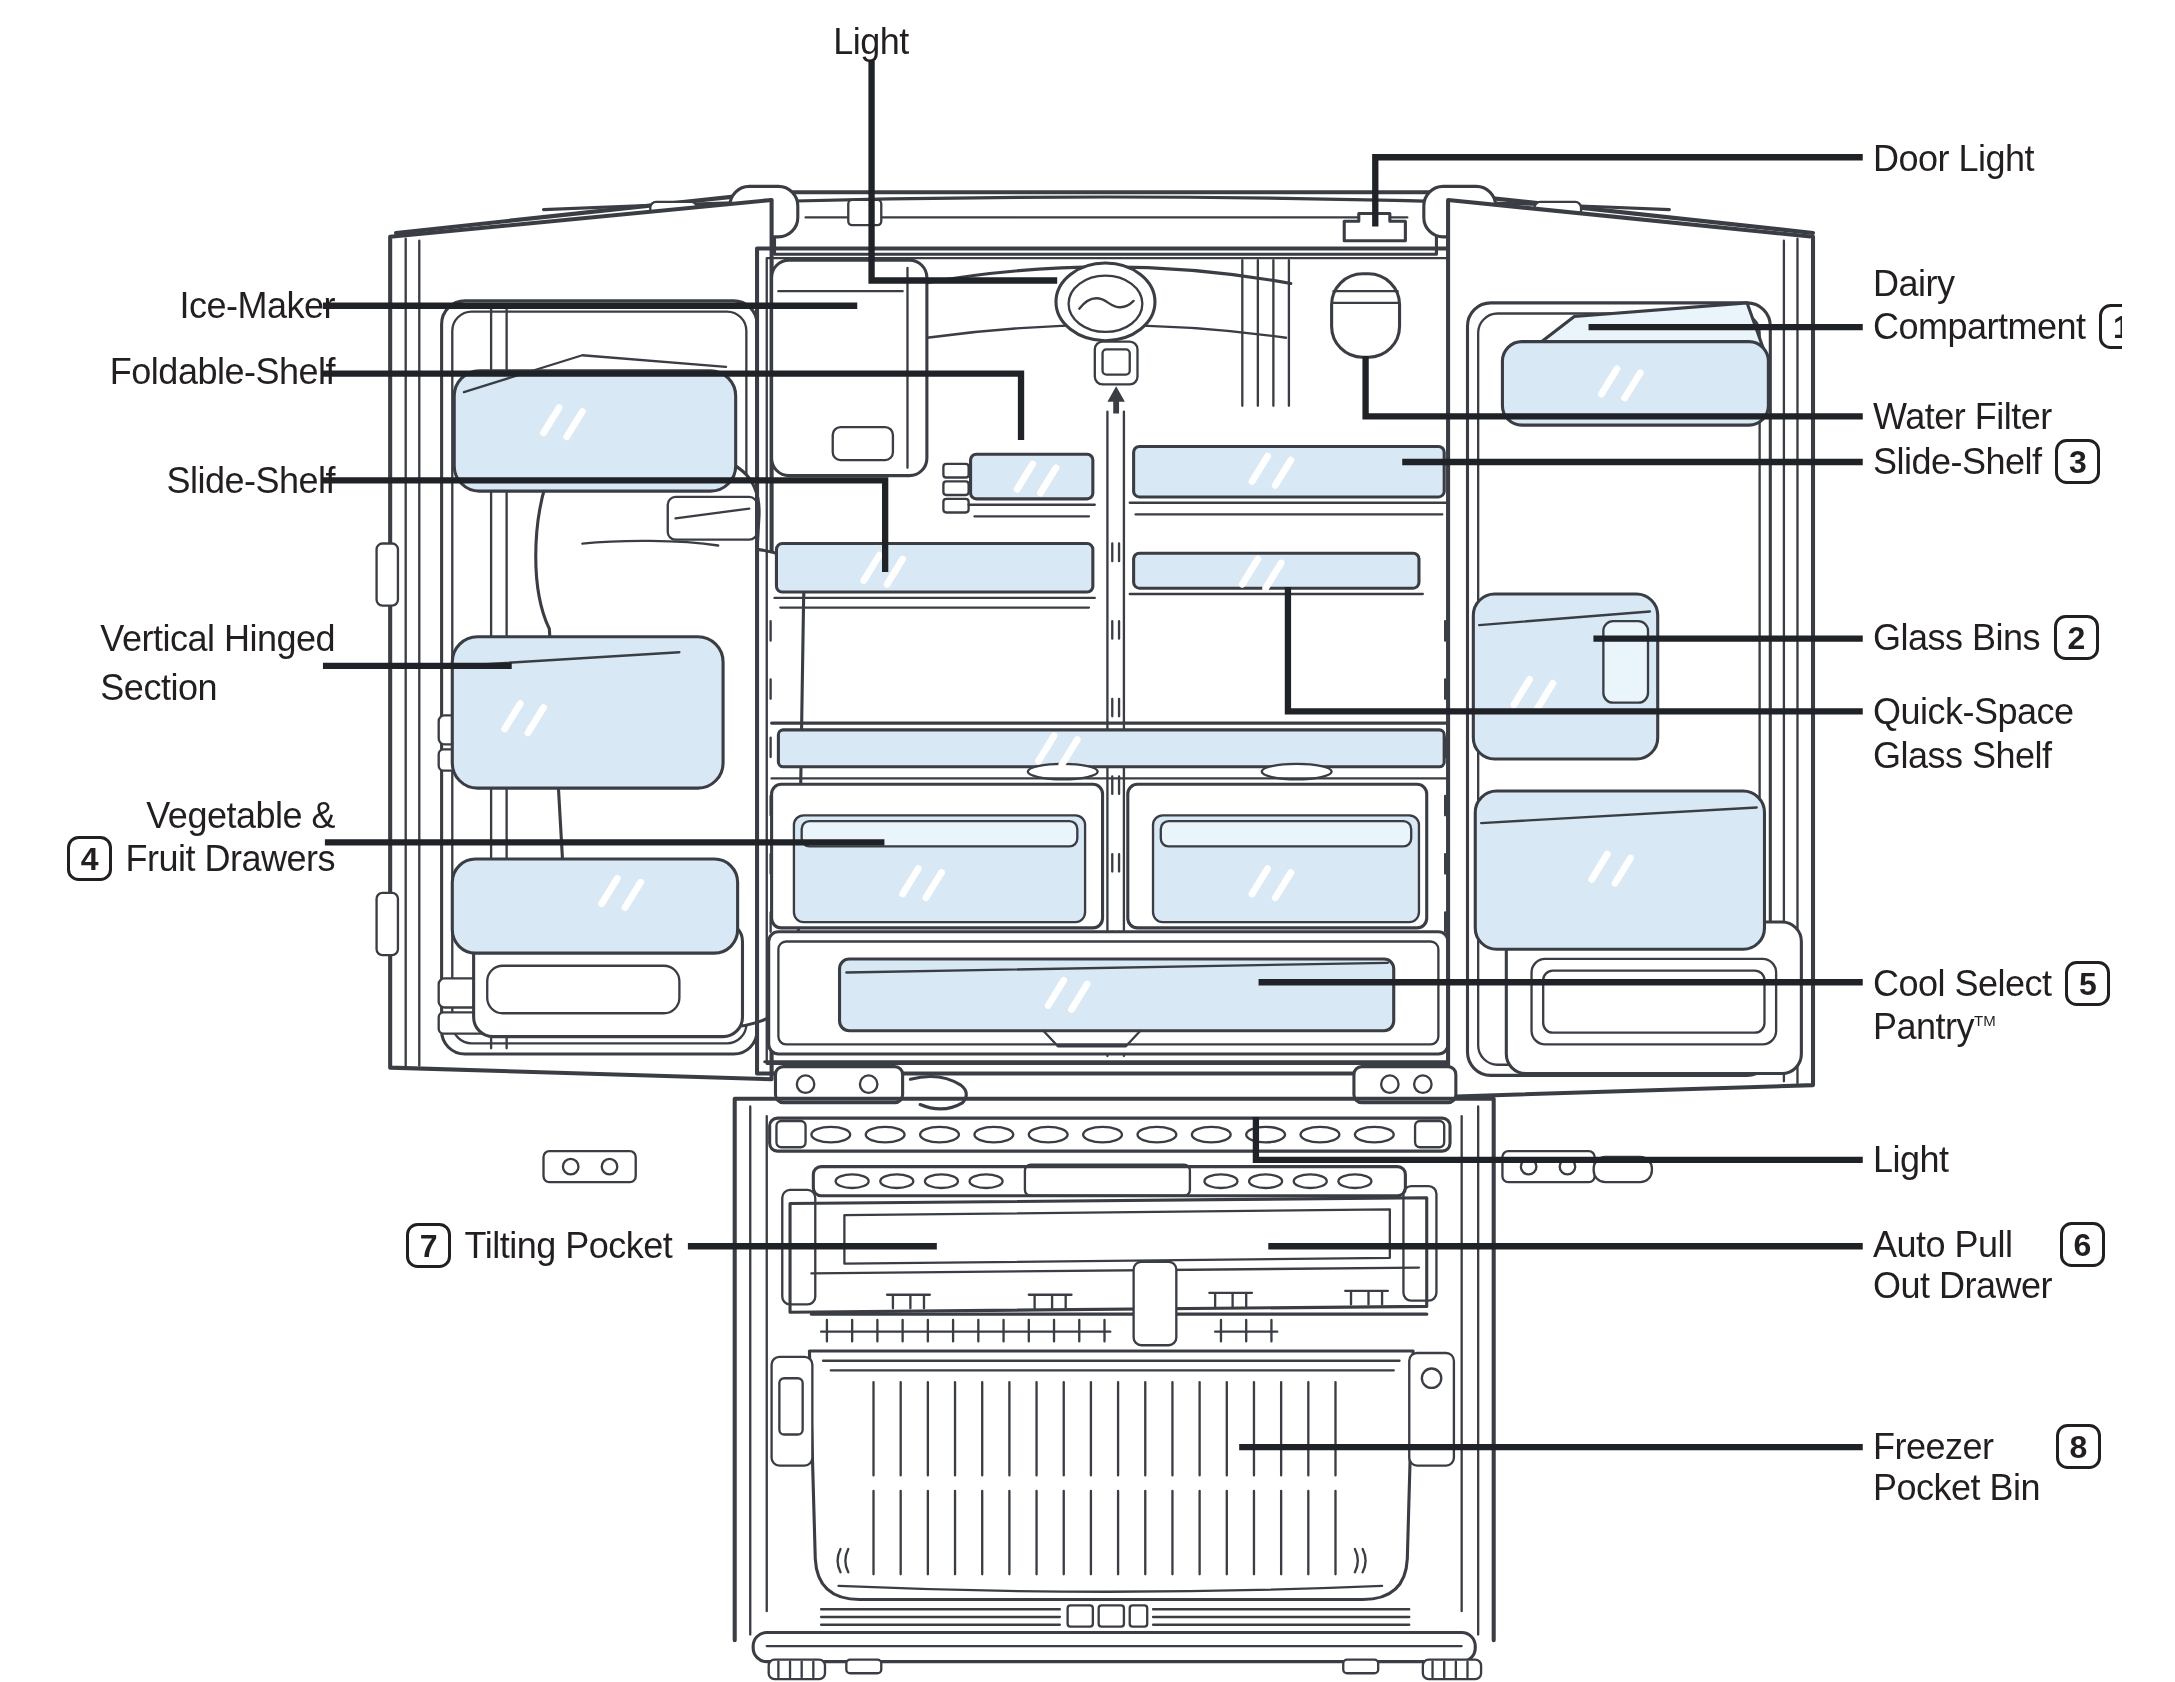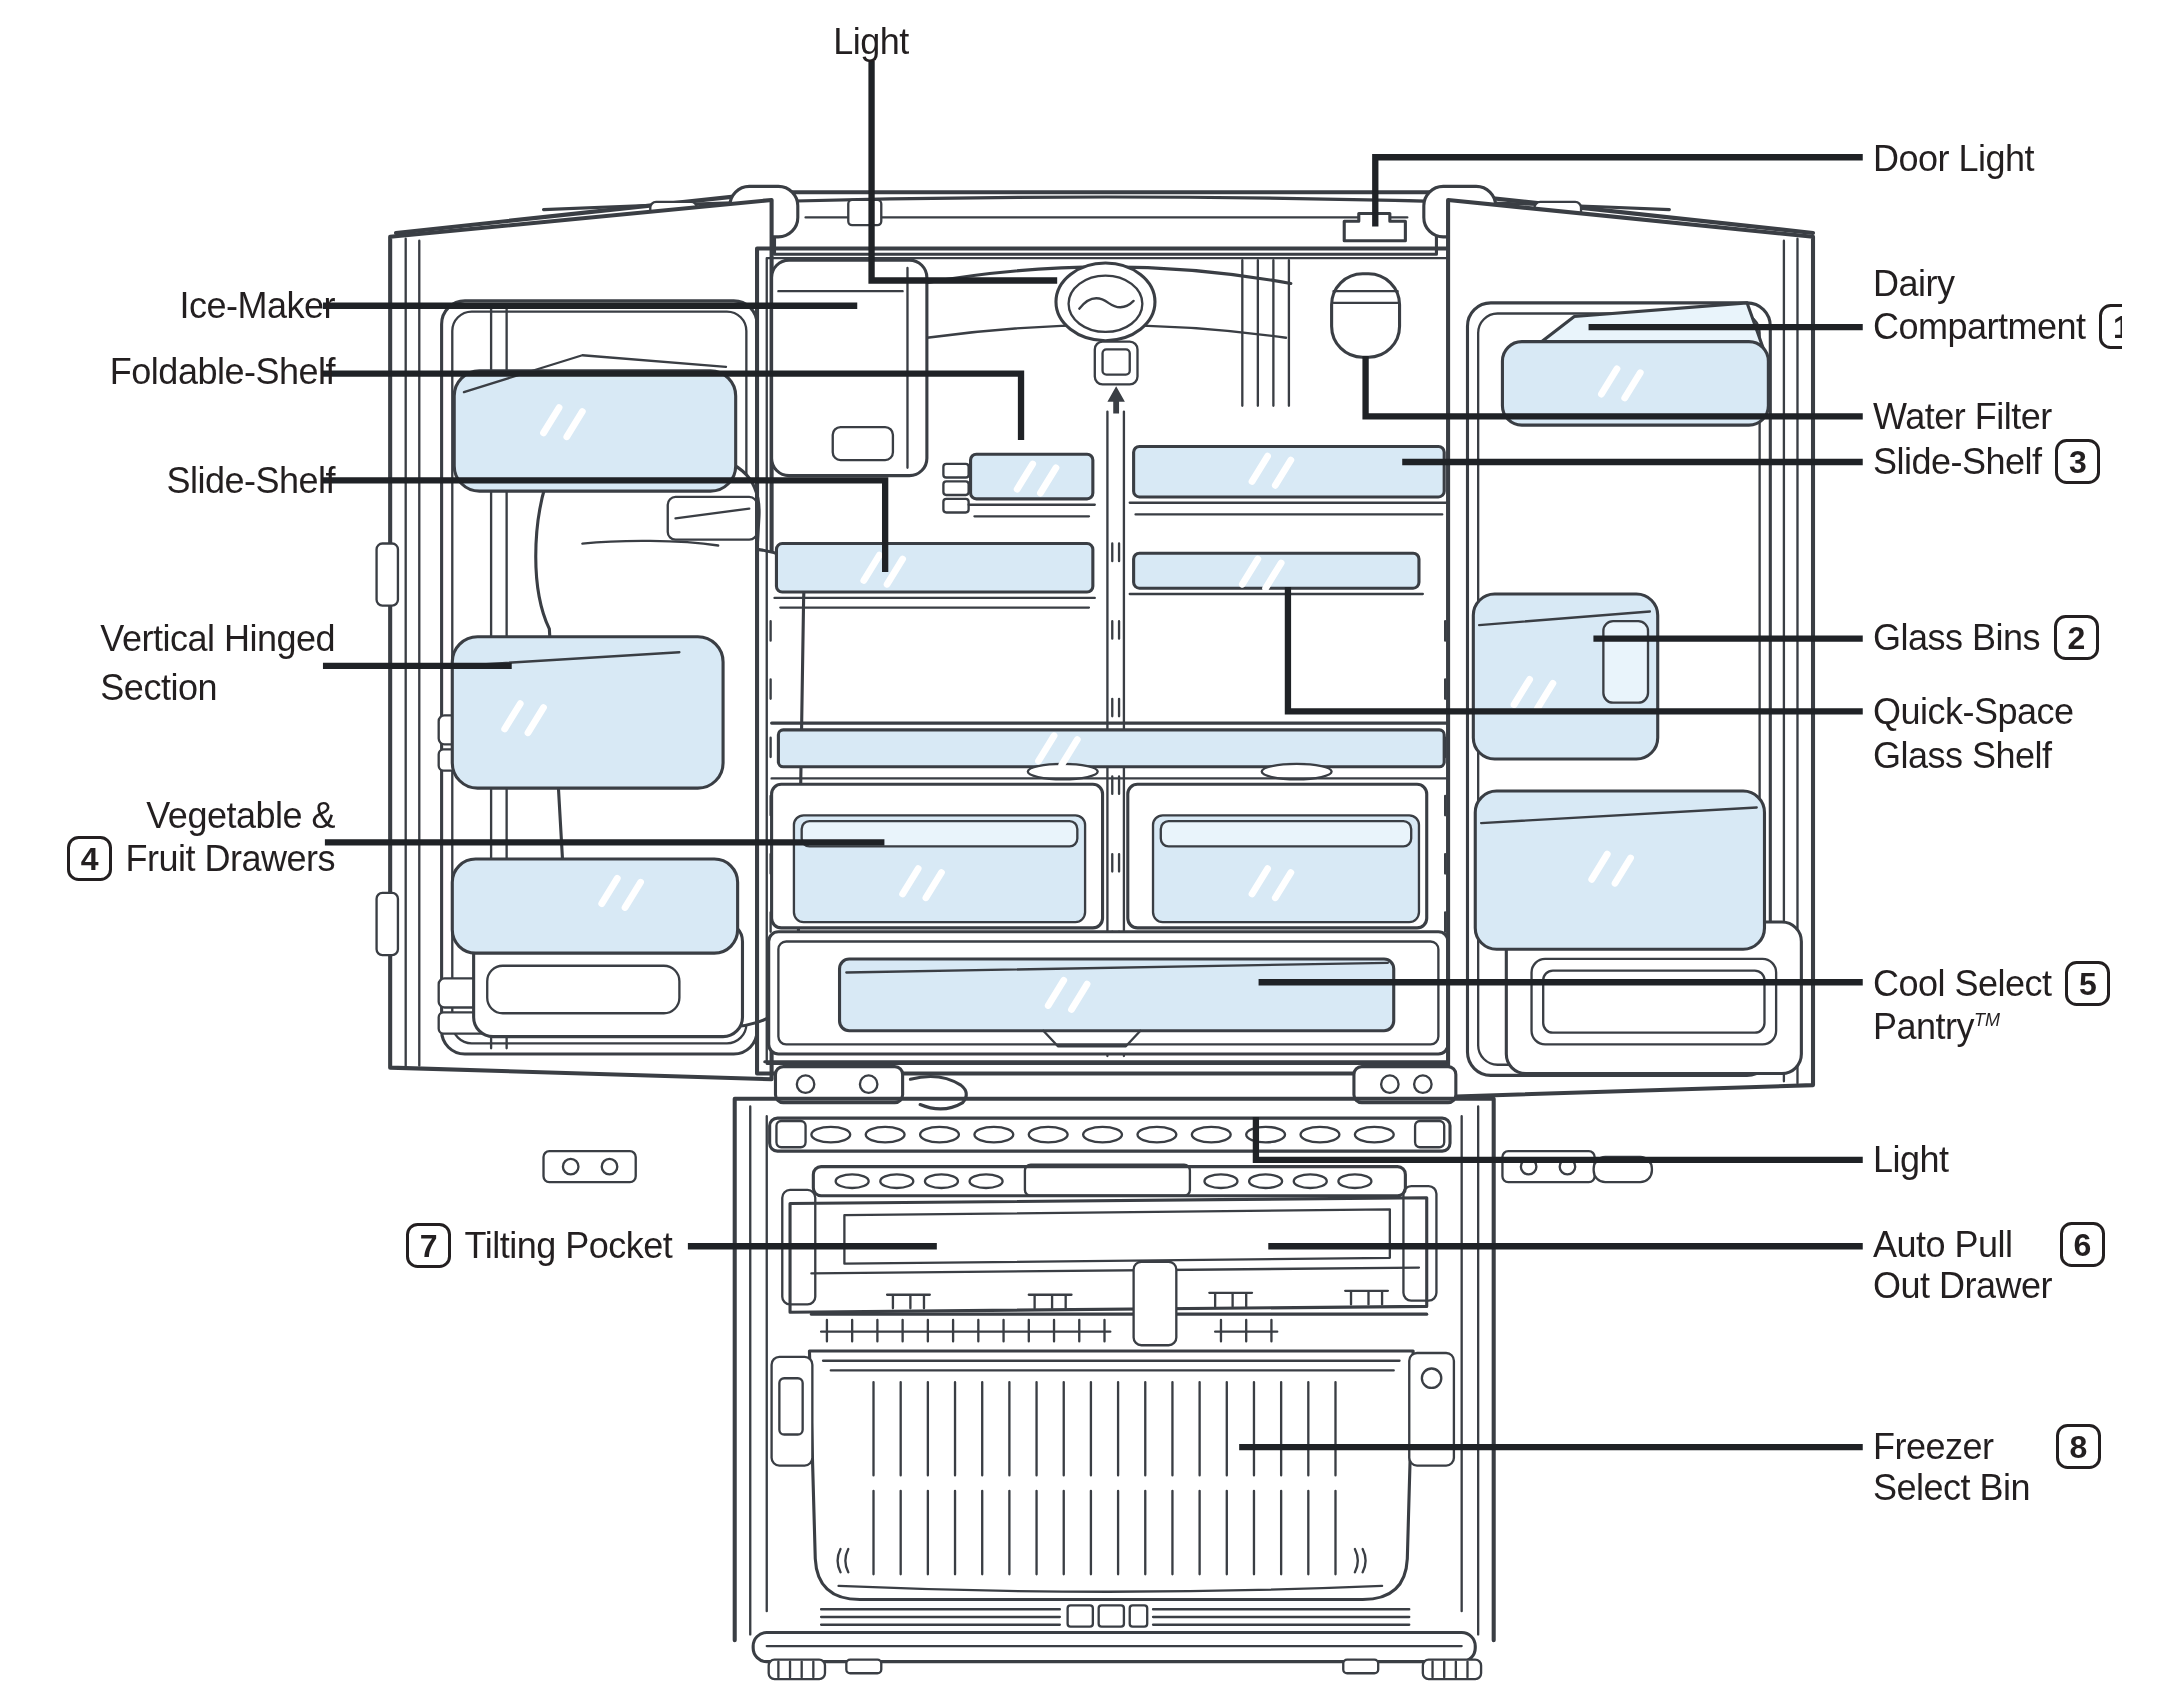--- a/index.html
+++ b/index.html
@@ -9,21 +9,21 @@
   .lbl{position:absolute;font-size:36px;line-height:45px;letter-spacing:-0.5px;white-space:nowrap;}
   .left-col{right:1787px;text-align:left;}
   .right-col{left:1873px;text-align:left;}
   .row{display:flex;align-items:center;height:43px;}
   .row.r-end{justify-content:flex-end;}
   .badge{display:inline-flex;width:45px;height:45px;box-sizing:border-box;border:3.9px solid #231f20;
          border-radius:11.6px;align-items:center;justify-content:center;font-weight:700;font-size:32px;
          background:#fff;line-height:1;}
   .gap-l{margin-left:13.6px;} .gap-r{margin-right:13.6px;}
   .gap-xl{margin-left:47px;} .gap-xxl{margin-left:62px;}
-  sup.tm{font-size:18px;vertical-align:super;line-height:0;letter-spacing:0;font-style:italic;}
+  sup.tm{font-size:15px;vertical-align:super;line-height:0;letter-spacing:0;}
   svg .ln{stroke:#3a3e44;fill:none;stroke-linecap:round;stroke-linejoin:round;stroke-width:2.4px;}
   svg .s3{stroke-width:3.2px;} svg .s4{stroke-width:4.2px;}
   svg .wht{fill:#ffffff;} svg .blu{fill:#d8e9f5;} svg .blu2{fill:#e9f4fb;}
   svg .leader{stroke:#1f2226;stroke-width:6.5px;fill:none;stroke-linecap:square;}
   svg .shine{stroke:#ffffff;stroke-width:7px;stroke-linecap:round;fill:none;}
 </style>
 </head>
 <body>
 
 <div id="stage">
@@ -451,18 +451,18 @@
       <span>Out Drawer</span>
     </div>
   </div>
 
   <div class="lbl right-col" style="top:1426px;">
     <div class="row" style="height:41px;justify-content:flex-end;">
       <span>Freezer</span>
       <span class="badge gap-xxl">8</span>
     </div>
     <div class="row" style="height:41px;">
-      <span>Select Bin</span>
+      <span>Pocket Bin</span>
     </div>
   </div>
 
 </div>
 
 
 </body></html>

